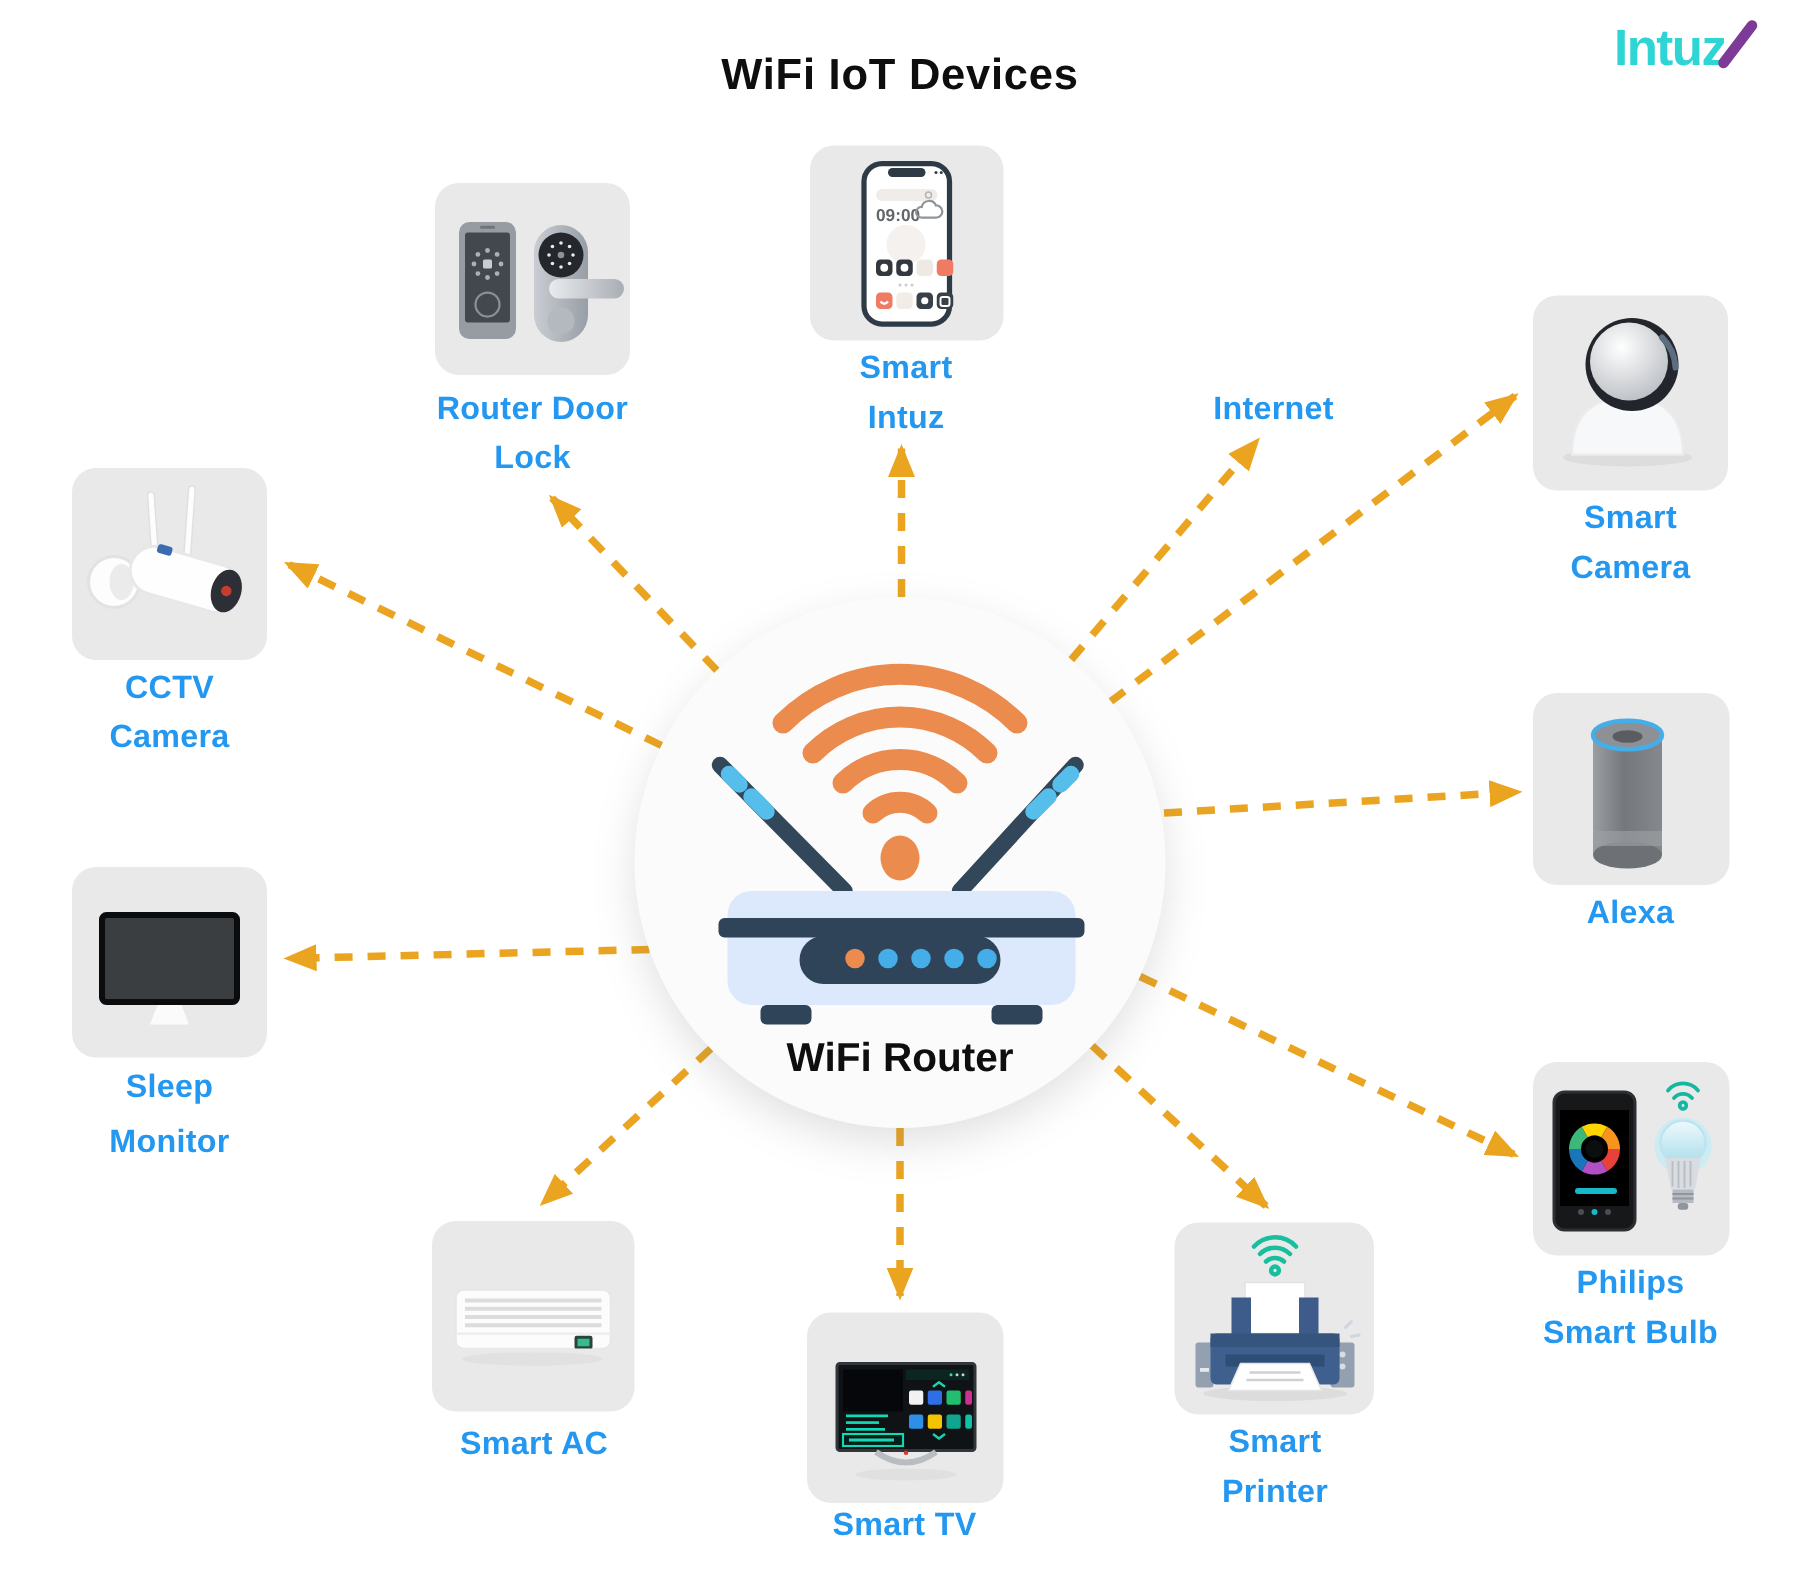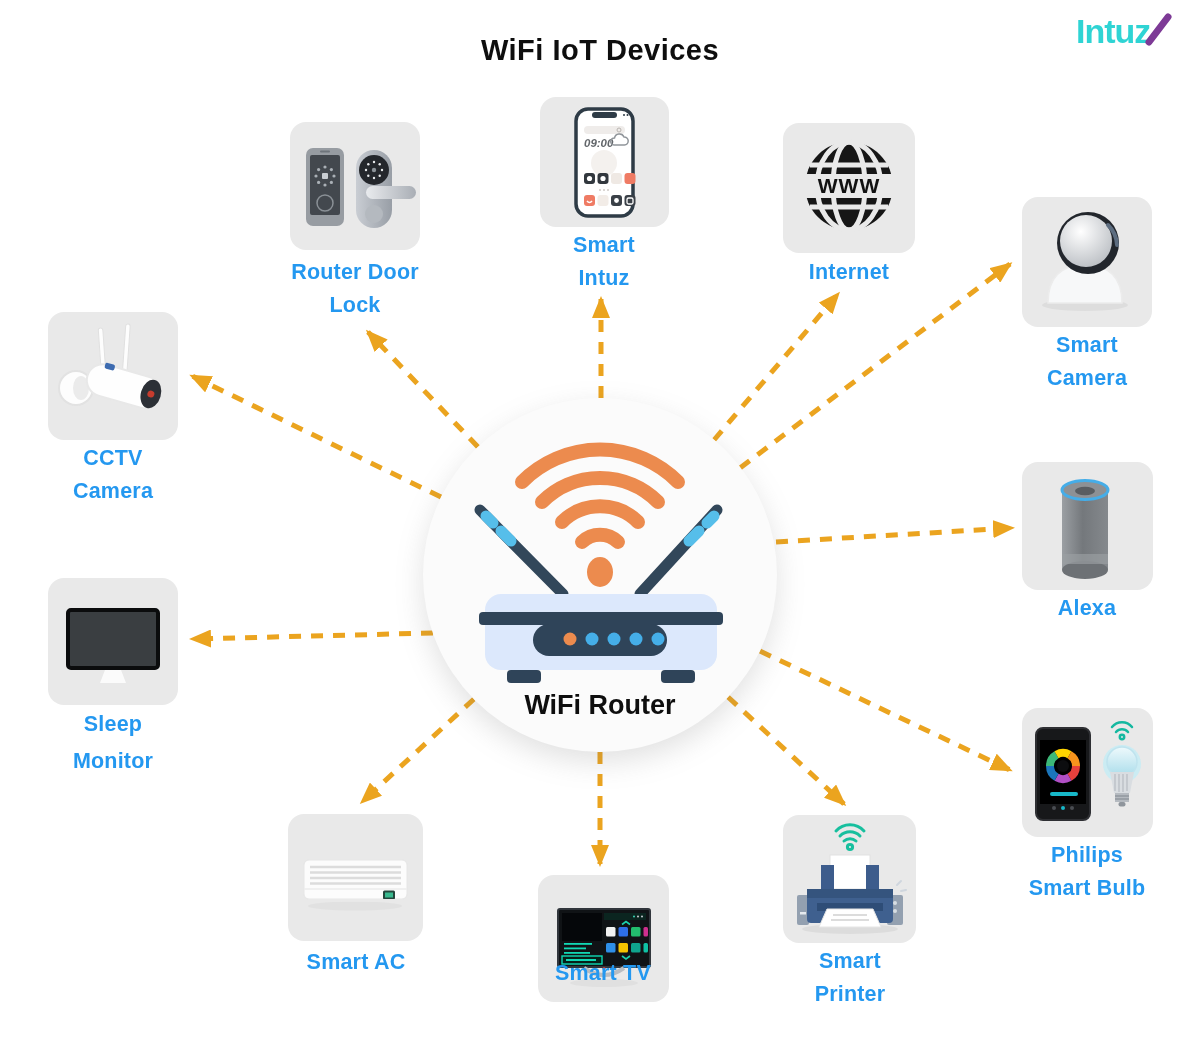--- a/index.html
+++ b/index.html
@@ -140,21 +140,21 @@
       <circle cx="84" cy="48" r="2.2" fill="#8c9298"></circle>
       <rect x="76" y="64" width="50" height="13" rx="6.5" fill="url(#dl2)"></rect>
       <circle cx="84" cy="92" r="9" fill="#b4b9bf"></circle>
     </svg>
   </div>
   <div class="dev-label abs" style="left:235px;top:256px;">
     <div>Router Door</div>
     <div>Lock</div>
   </div>
 
-  <div class="card abs" style="left:540px;top:97px;width:129px;height:130px;font-style:italic;">
+  <div class="card abs" style="left:540px;top:97px;width:129px;height:130px;">
     <svg width="129" height="130" viewBox="0 0 129 130">
       <rect x="36" y="12" width="57" height="107" rx="12" fill="#ffffff" stroke="#2e3b46" stroke-width="3.5"></rect>
       <rect x="52" y="15" width="25" height="6" rx="3" fill="#2e3b46"></rect>
       <circle cx="84" cy="18" r="1" fill="#2e3b46"></circle>
         <circle cx="87.5" cy="18" r="1" fill="#2e3b46"></circle>
       <rect x="44" y="29" width="41" height="8" rx="4" fill="#efecea"></rect>
       <circle cx="79" cy="33" r="2" fill="none" stroke="#b9b4b0" stroke-width="1"></circle>
       <text x="44" y="50" font-family="Liberation Sans, sans-serif" font-size="11.5" font-weight="700" fill="#63676b">09:00</text>
       <path d="M74,48 a3.5,3.5 0 1 1 .5,-7 a5,5 0 0 1 9.5,-1 a3.6,3.6 0 1 1 .4,8 z" fill="none" stroke="#90959a" stroke-width="1.5"></path>
       <circle cx="64" cy="66" r="13" fill="#f4f1ee"></circle>
@@ -176,33 +176,20 @@
         <circle cx="76.5" cy="103.5" r="2.4" fill="#ffffff"></circle>
         <rect x="87" y="101" width="6" height="6" rx="1.5" fill="none" stroke="#ffffff" stroke-width="1.3"></rect>
       </g>
     </svg>
   </div>
   <div class="dev-label abs" style="left:484px;top:229px;">
     <div>Smart</div>
     <div>Intuz</div>
   </div>
 
-  <div class="card abs" style="left:783px;top:123px;width:132px;height:130px;">
-    <svg width="132" height="130" viewBox="0 0 132 130">
-      <circle cx="66" cy="63" r="44" fill="#161616"></circle>
-      <g stroke="#e9e9e9" stroke-width="5" fill="none">
-        <ellipse cx="66" cy="63" rx="16" ry="44"></ellipse>
-        <ellipse cx="66" cy="63" rx="32" ry="44"></ellipse>
-        <line x1="27" y1="42" x2="105" y2="42"></line>
-        <line x1="27" y1="84" x2="105" y2="84"></line>
-      </g>
-      <rect x="16" y="51" width="100" height="24" fill="#e9e9e9"></rect>
-      <text x="66" y="70" text-anchor="middle" font-family="Liberation Sans, sans-serif" font-size="21" font-weight="900" fill="#111111" letter-spacing="1">WWW</text>
-    </svg>
-  </div>
   <div class="dev-label abs" style="left:729px;top:256px;">
     <div>Internet</div>
   </div>
 
   <div class="card abs" style="left:1022px;top:197px;width:130px;height:130px;">
     <svg width="130" height="130" viewBox="0 0 130 130">
       <defs>
         <radialGradient id="cam1" cx="40%" cy="32%" r="75%">
           <stop offset="0" stop-color="#ffffff"></stop>
             <stop offset="1" stop-color="#b9bdc2"></stop>
@@ -347,21 +334,21 @@
         <rect x="80.5" y="68" width="9.5" height="9.5" rx="1.5" fill="#f5c400"></rect>
         <rect x="93" y="68" width="9.5" height="9.5" rx="1.5" fill="#0fa58e"></rect>
         <rect x="105.5" y="68" width="4.5" height="9.5" rx="1.5" fill="#0fc2a5"></rect>
         <path d="M84,49.5 l4,-3 4,3" stroke="#1ad1ad" stroke-width="1.6" fill="none"></path>
         <path d="M84,81 l4,3 4,-3" stroke="#1ad1ad" stroke-width="1.6" fill="none"></path>
       </g>
       <circle cx="66" cy="93.5" r="1.5" fill="#e0332a"></circle>
       <path d="M46,93 Q66,107 86,93" stroke="#b9bdc2" stroke-width="4" fill="none"></path>
     </svg>
   </div>
-  <div class="dev-label abs" style="left:483px;top:957px;">
+  <div class="dev-label abs" style="left:483px;top:1000px;">
     <div>Smart TV</div>
   </div>
 
   <div class="card abs" style="left:288px;top:814px;width:135px;height:127px;">
     <svg width="135" height="127" viewBox="0 0 135 127">
       <ellipse cx="67" cy="92" rx="47" ry="4.5" fill="#e1e1e1"></ellipse>
       <rect x="16" y="46" width="103" height="39" rx="5" fill="#fcfcfc" stroke="#e6e6e6"></rect>
       <g stroke="#dcdcdc" stroke-width="2.6">
         <line x1="22" y1="53" x2="113" y2="53"></line>
         <line x1="22" y1="58.5" x2="113" y2="58.5"></line>

